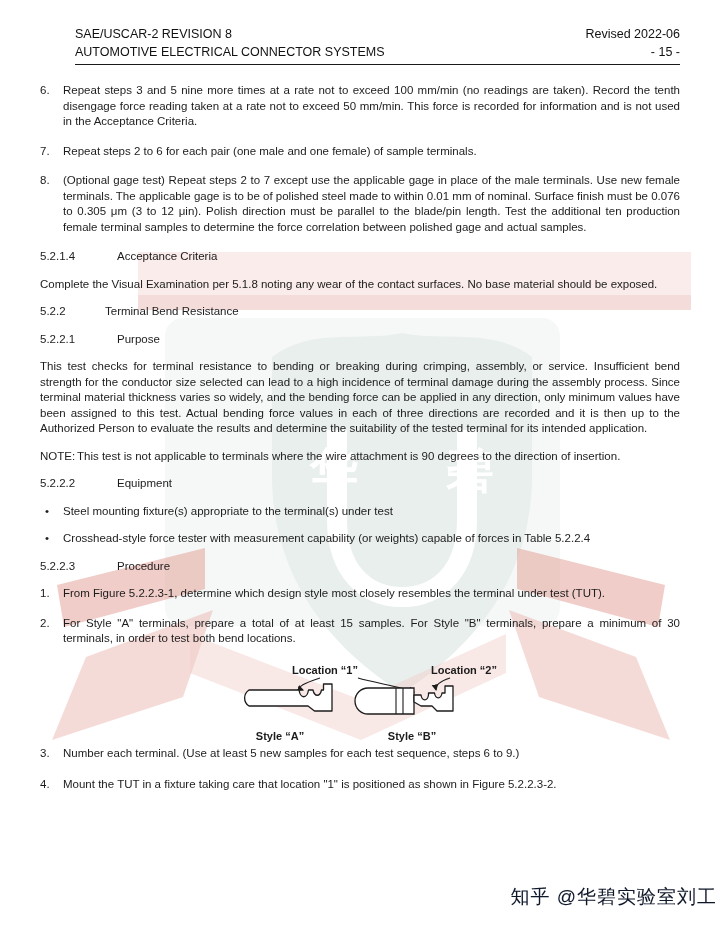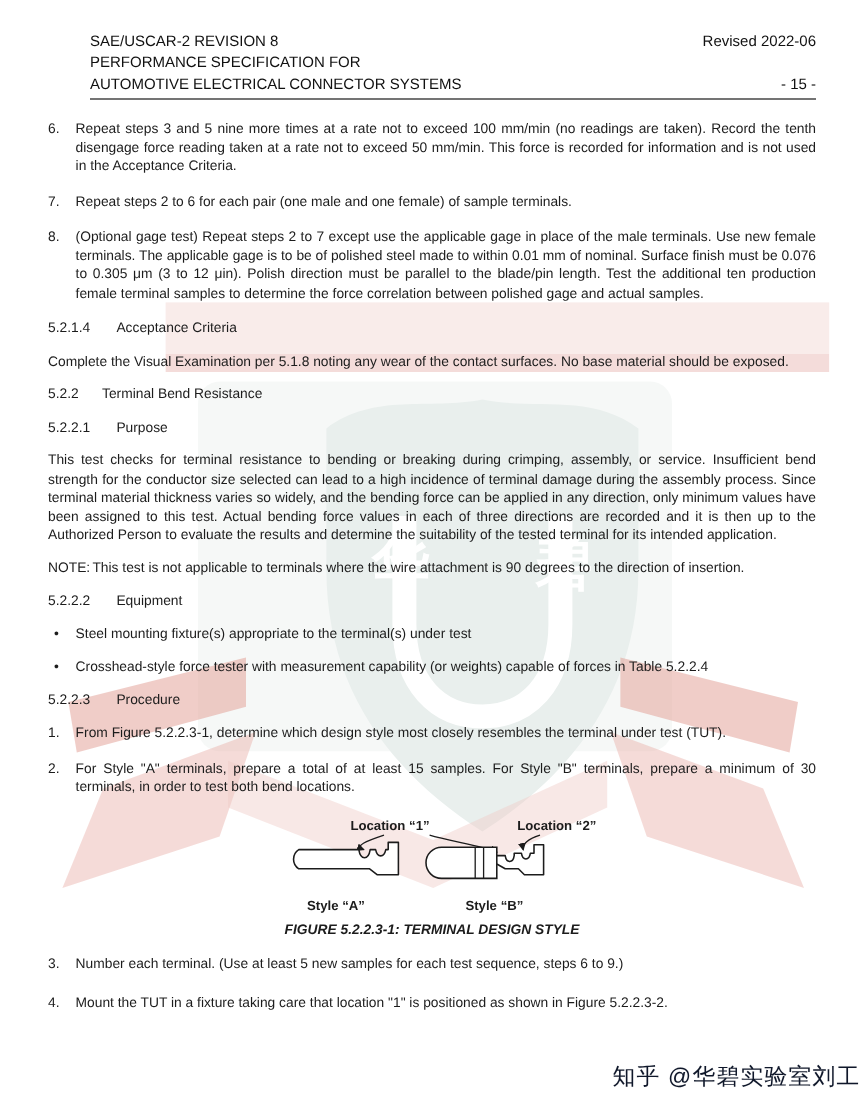--- a/index.html
+++ b/index.html
@@ -31,21 +31,21 @@
   .wm-ribbon{left:0;top:0;}
   
   .content{position:relative;z-index:5;padding:25px 40px 0 40px;font-size:11.5px;line-height:15.5px;}
   .hdr{line-height:18px;font-size:12.5px;color:#111;}
   .hdr-row{display:flex;justify-content:space-between;margin-left:35px;}
   .hdr-underline{border-bottom:1.6px solid #1a1a1a;padding-bottom:3px;gap:48px;}
   .hdr{margin-bottom:18px;}
   .li{display:flex;margin-bottom:14px;}
   .li .n{width:23px;flex:0 0 23px;}
   .li .t{flex:1;text-align:justify;}
-  .sec{display:flex;margin-bottom:12px;}
+  .sec{display:flex;margin-bottom:12px;gap:20px;}
   .sec .sn{width:57px;flex:0 0 57px;}
   .sec .sn.w3{width:45px;flex:0 0 45px;}
   .para{margin-bottom:12px;text-align:justify;}
   .para.nojust{text-align:left;}
   .note{display:flex;margin-bottom:12px;}
   .note .nl{width:37px;flex:0 0 37px;}
   .bullet{display:flex;margin-bottom:12px;}
   .bullet .b{width:23px;flex:0 0 23px;padding-left:5px;box-sizing:border-box;}
   .figwrap{margin:4px 0 0 185px;height:85px;}
   .figcaption{
@@ -86,23 +86,20 @@
     <polygon points="190,634 361,700 506,634 506,673 361,740 190,673" fill="#f0cdc8" opacity="0.45"></polygon>
   </svg>
 
   <div class="content">
 
     <div class="hdr">
       <div class="hdr-row">
         <span>SAE/USCAR-2 REVISION 8</span>
         <span>Revised 2022-06</span>
       </div>
-      <div class="hdr-row">
-        <span>PERFORMANCE SPECIFICATION FOR</span>
-      </div>
       <div class="hdr-row hdr-underline">
         <span>AUTOMOTIVE ELECTRICAL CONNECTOR SYSTEMS</span>
         <span>- 15 -</span>
       </div>
     </div>
 
     <div class="li">
       <span class="n">6.</span>
       <div class="t">Repeat steps 3 and 5 nine more times at a rate not to exceed 100 mm/min (no readings are taken). Record the tenth disengage force reading taken at a rate not to exceed 50 mm/min. This force is recorded for information and is not used in the Acceptance Criteria.</div>
     </div>
@@ -185,21 +182,20 @@
 
         <path d="M143,27 H189 V53 H143 a13,13 0 0 1 0,-26 z" fill="#ffffff" stroke="#1c1c1c" stroke-width="1.3"></path>
         <path d="M171,27 V53 M178,27 V53" fill="none" stroke="#1c1c1c" stroke-width="1.1"></path>
         <path d="M189,34 h7 c1,6.5 6.5,6.5 7.5,0 v-2 h6 c1,6.5 6.5,6.5 7.5,0 h3 v-7 h8 v25 h-16 l-5,-5 h-11 l-7,-4 z" fill="#ffffff" stroke="#1c1c1c" stroke-width="1.3" stroke-linejoin="round"></path>
 
         <text class="figlabel" x="55" y="79" text-anchor="middle">Style “A”</text>
         <text class="figlabel" x="187" y="79" text-anchor="middle">Style “B”</text>
       </svg>
     </div>
 
-    <div class="figcaption">FIGURE 5.2.2.3-1: TERMINAL DESIGN STYLE</div>
 
     <div class="li step34">
       <span class="n">3.</span>
       <div class="t nojust">Number each terminal. (Use at least 5 new samples for each test sequence, steps 6 to 9.)</div>
     </div>
     <div class="li step34">
       <span class="n">4.</span>
       <div class="t nojust">Mount the TUT in a fixture taking care that location "1" is positioned as shown in Figure 5.2.2.3-2.</div>
     </div>
 

